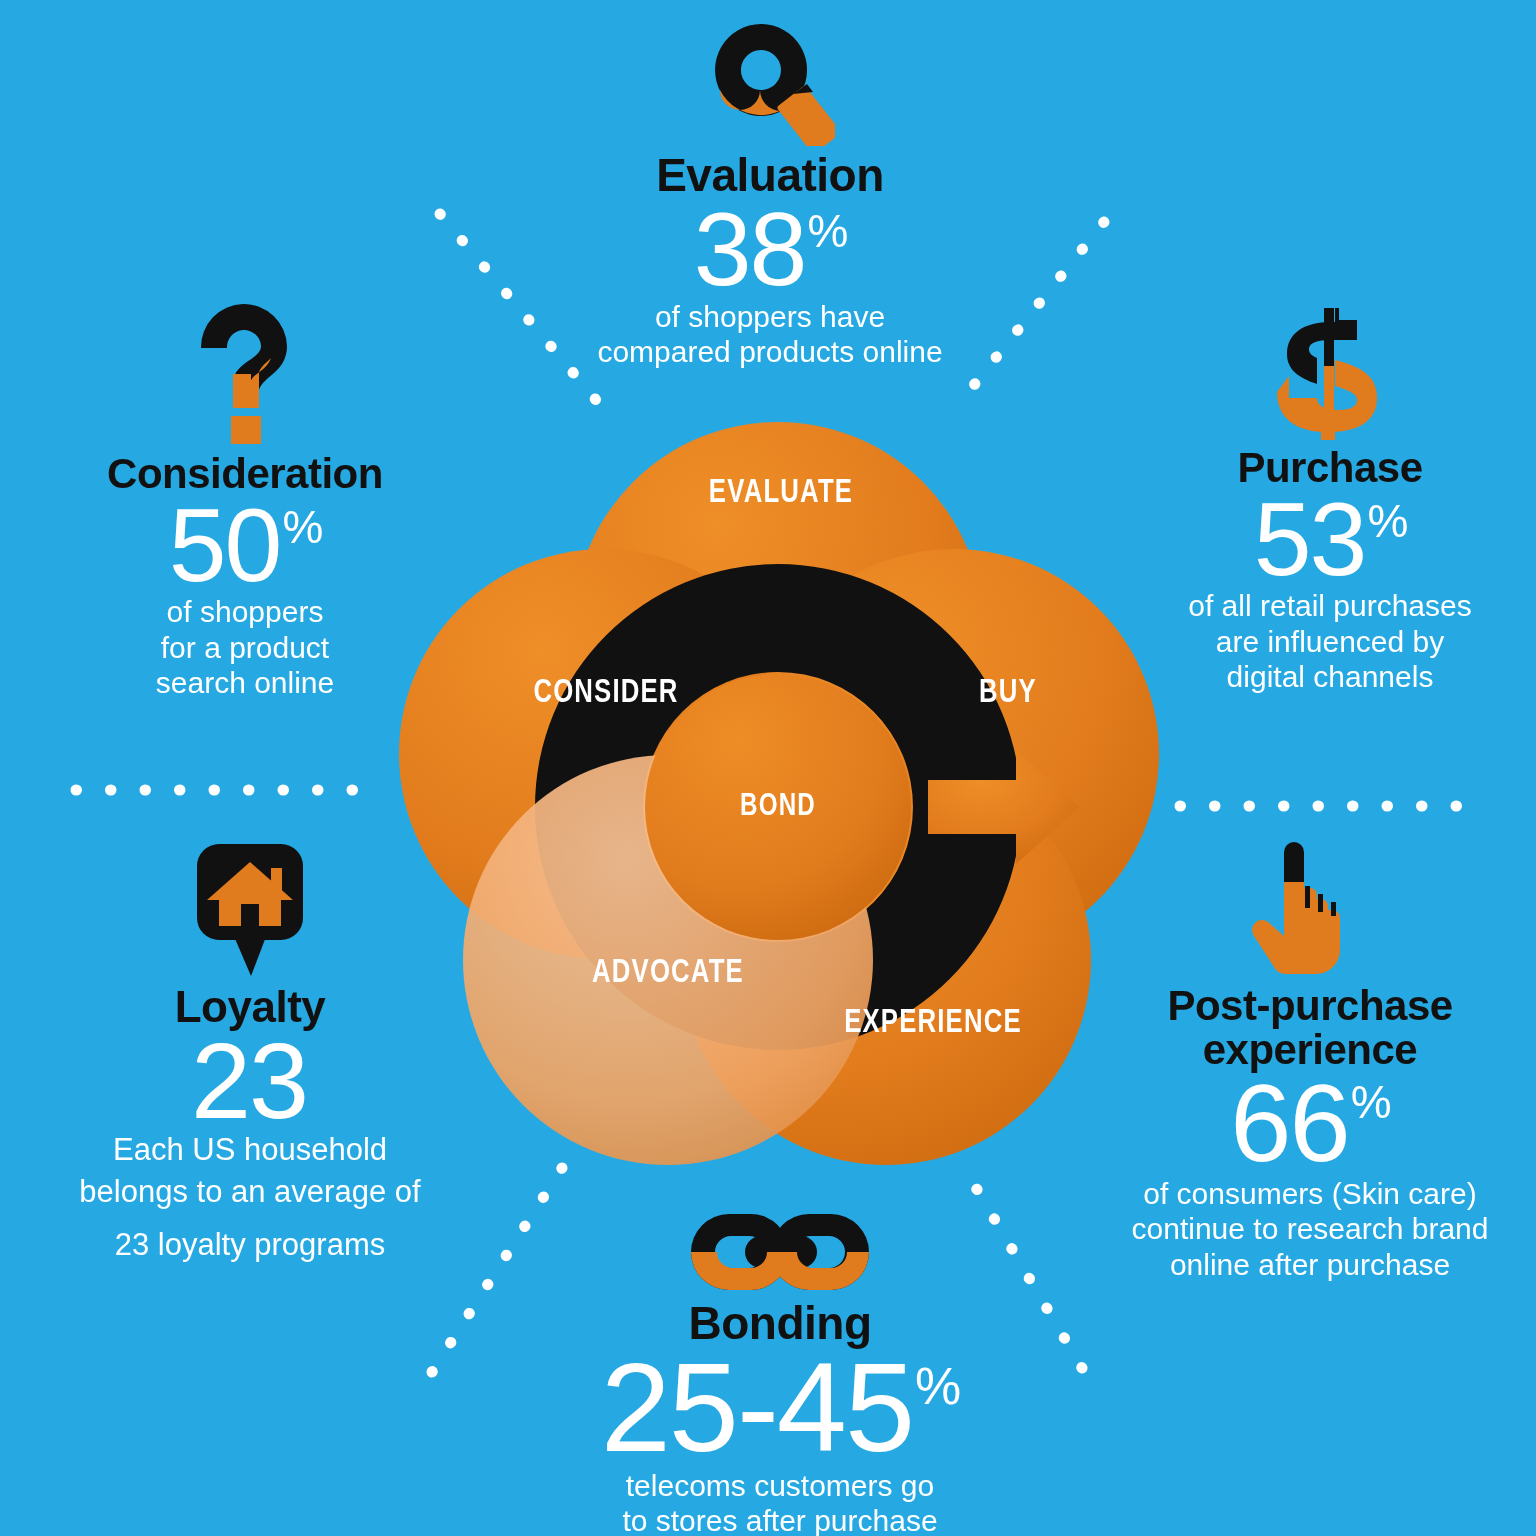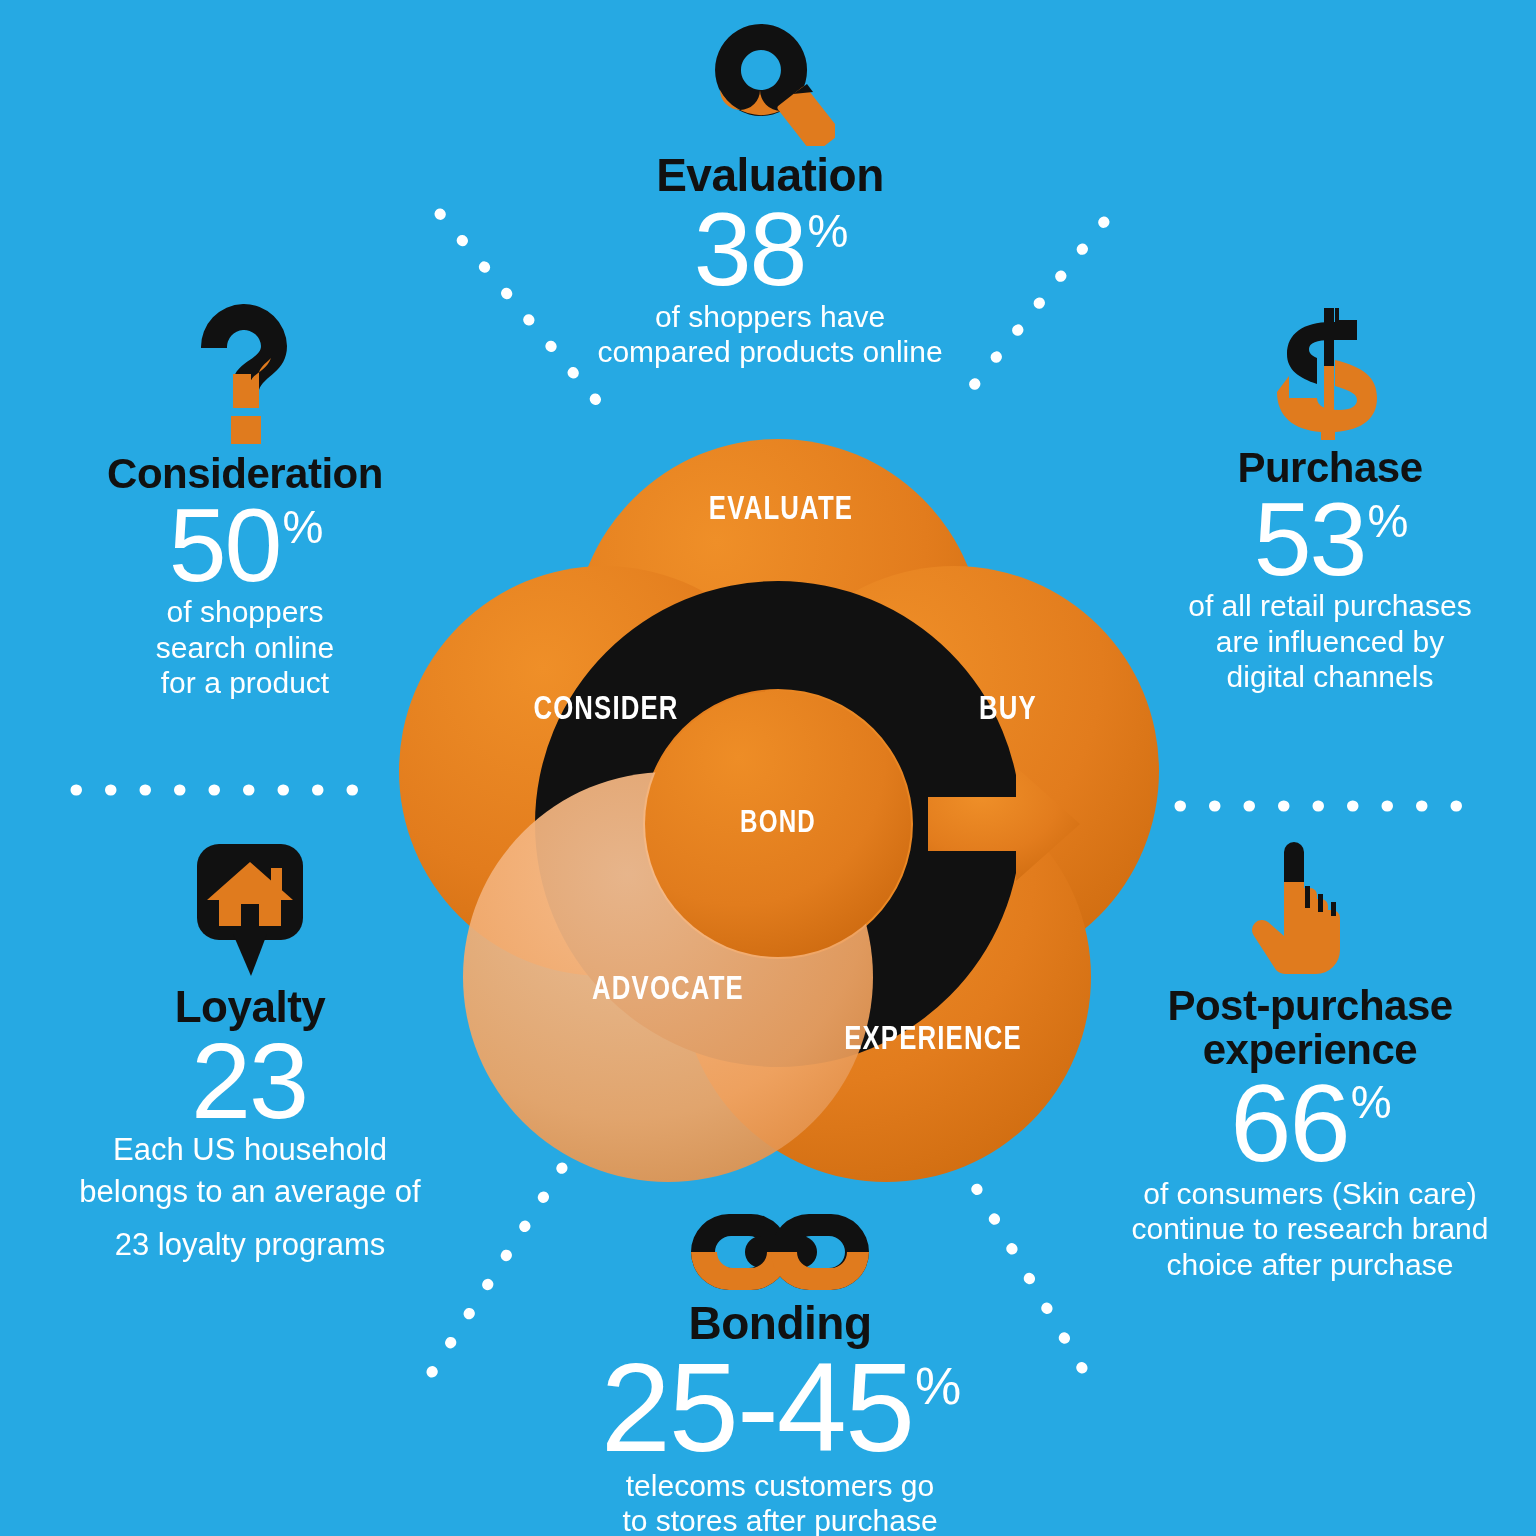--- a/index.html
+++ b/index.html
@@ -44,21 +44,21 @@
   #stat-postpurchase .bignum { font-size:110px; }
   #stat-loyalty .bignum { font-size:108px; }
   #stat-loyalty .desc { font-size:31px; }
   #stat-postpurchase .desc { font-size:30px; }
   #stat-bonding .desc { font-size:30px; }
 
   
   .dots { position:absolute; }
 
   
-  #petals { position:absolute; left:368px; top:399px; width:820px; height:820px; }
+  #petals { position:absolute; left:368px; top:382px; width:820px; height:820px; }
   #petals svg { display:block; }
   .petal-label {
     position:absolute; color:#fff; font-weight:bold;
     font-size:33px; letter-spacing:1.5px;
     font-family:"Liberation Sans", sans-serif;
     transform:scaleX(0.78); transform-origin:center;
     white-space:nowrap;
   }
 </style>
 </head>
@@ -167,22 +167,22 @@
       <rect x="44" y="76" width="26" height="28" fill="#e07b1e"></rect>
       <rect x="42" y="112" width="30" height="28" fill="#e07b1e"></rect>
     </svg>
   </div>
   <div class="title">Consideration</div>
   <div class="bignum">
     <span>50</span>
     <span class="pct">%</span>
   </div>
   <div class="desc">of shoppers</div>
+  <div class="desc" style="margin-top:0;">for a product</div>
   <div class="desc" style="margin-top:0;">search online</div>
-  <div class="desc" style="margin-top:0;">for a product</div>
 </div>
 
 <div class="stat" id="stat-purchase">
   <div class="icon-wrap">
     <svg width="110" height="140" viewBox="0 0 110 140">
       <path d="M60 8 l0 14 l-4 0 c-28 0 -44 12 -44 32 c0 16 12 24 30 30 l0 -26 c-6 -3 -8 -5 -8 -9 c0 -6 8 -9 22 -9 l26 0 l0 -20 l-18 0 l0 -12 Z" fill="#111111"></path>
       <path d="M14 76 l0 22 l28 0 c0 8 8 12 22 12 c12 0 18 -4 18 -10 c0 -6 -6 -9 -22 -14 l0 -26 c28 7 42 17 42 38 c0 20 -14 32 -42 34 l0 14 l-14 0 l0 -14 c-28 -2 -44 -16 -44 -40 Z" fill="#e07b1e"></path>
       <rect x="49" y="8" width="10" height="124" fill="#111111"></rect>
       <rect x="49" y="66" width="10" height="66" fill="#e07b1e"></rect>
     </svg>
@@ -228,21 +228,21 @@
     </svg>
   </div>
   <div class="title">Post-purchase</div>
   <div class="title" style="margin-top:0;">experience</div>
   <div class="bignum">
     <span>66</span>
     <span class="pct">%</span>
   </div>
   <div class="desc">of consumers (Skin care)</div>
   <div class="desc" style="margin-top:0;">continue to research brand</div>
-  <div class="desc" style="margin-top:0;">choice after purchase</div>
+  <div class="desc" style="margin-top:0;">online after purchase</div>
 </div>
 
 <div class="stat" id="stat-bonding">
   <div class="icon-wrap" style="height:96px;">
     <svg width="186" height="84" viewBox="0 0 186 84">
       <g fill="#111111">
         <path d="M42 4 a38 38 0 0 0 0 76 l22 0 a38 38 0 0 0 0 -76 Z M44 26 l18 0 a16 16 0 0 1 0 32 l-18 0 a16 16 0 0 1 0 -32 Z" fill-rule="evenodd"></path>
         <path d="M122 4 a38 38 0 0 0 0 76 l22 0 a38 38 0 0 0 0 -76 Z M124 26 l18 0 a16 16 0 0 1 0 32 l-18 0 a16 16 0 0 1 0 -32 Z" fill-rule="evenodd"></path>
         <rect x="58" y="26" width="72" height="32" rx="16"></rect>
       </g>

